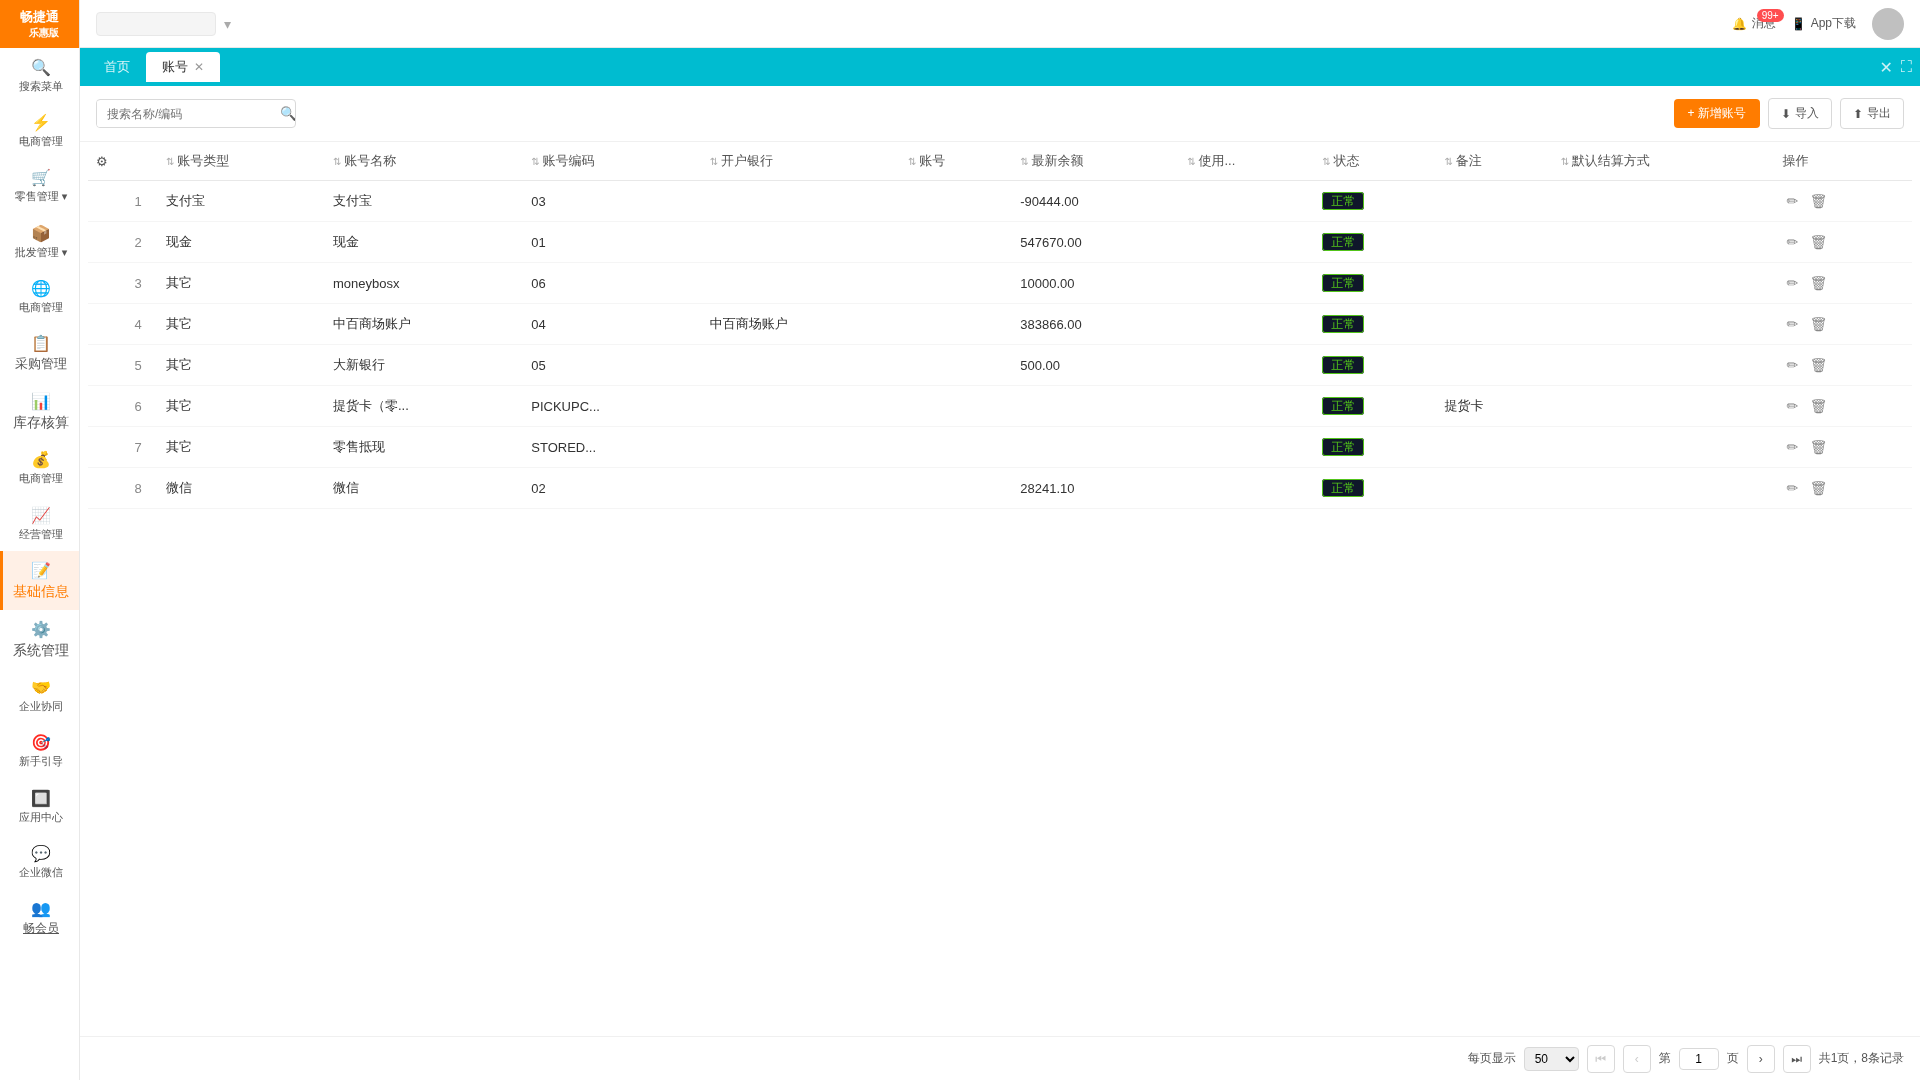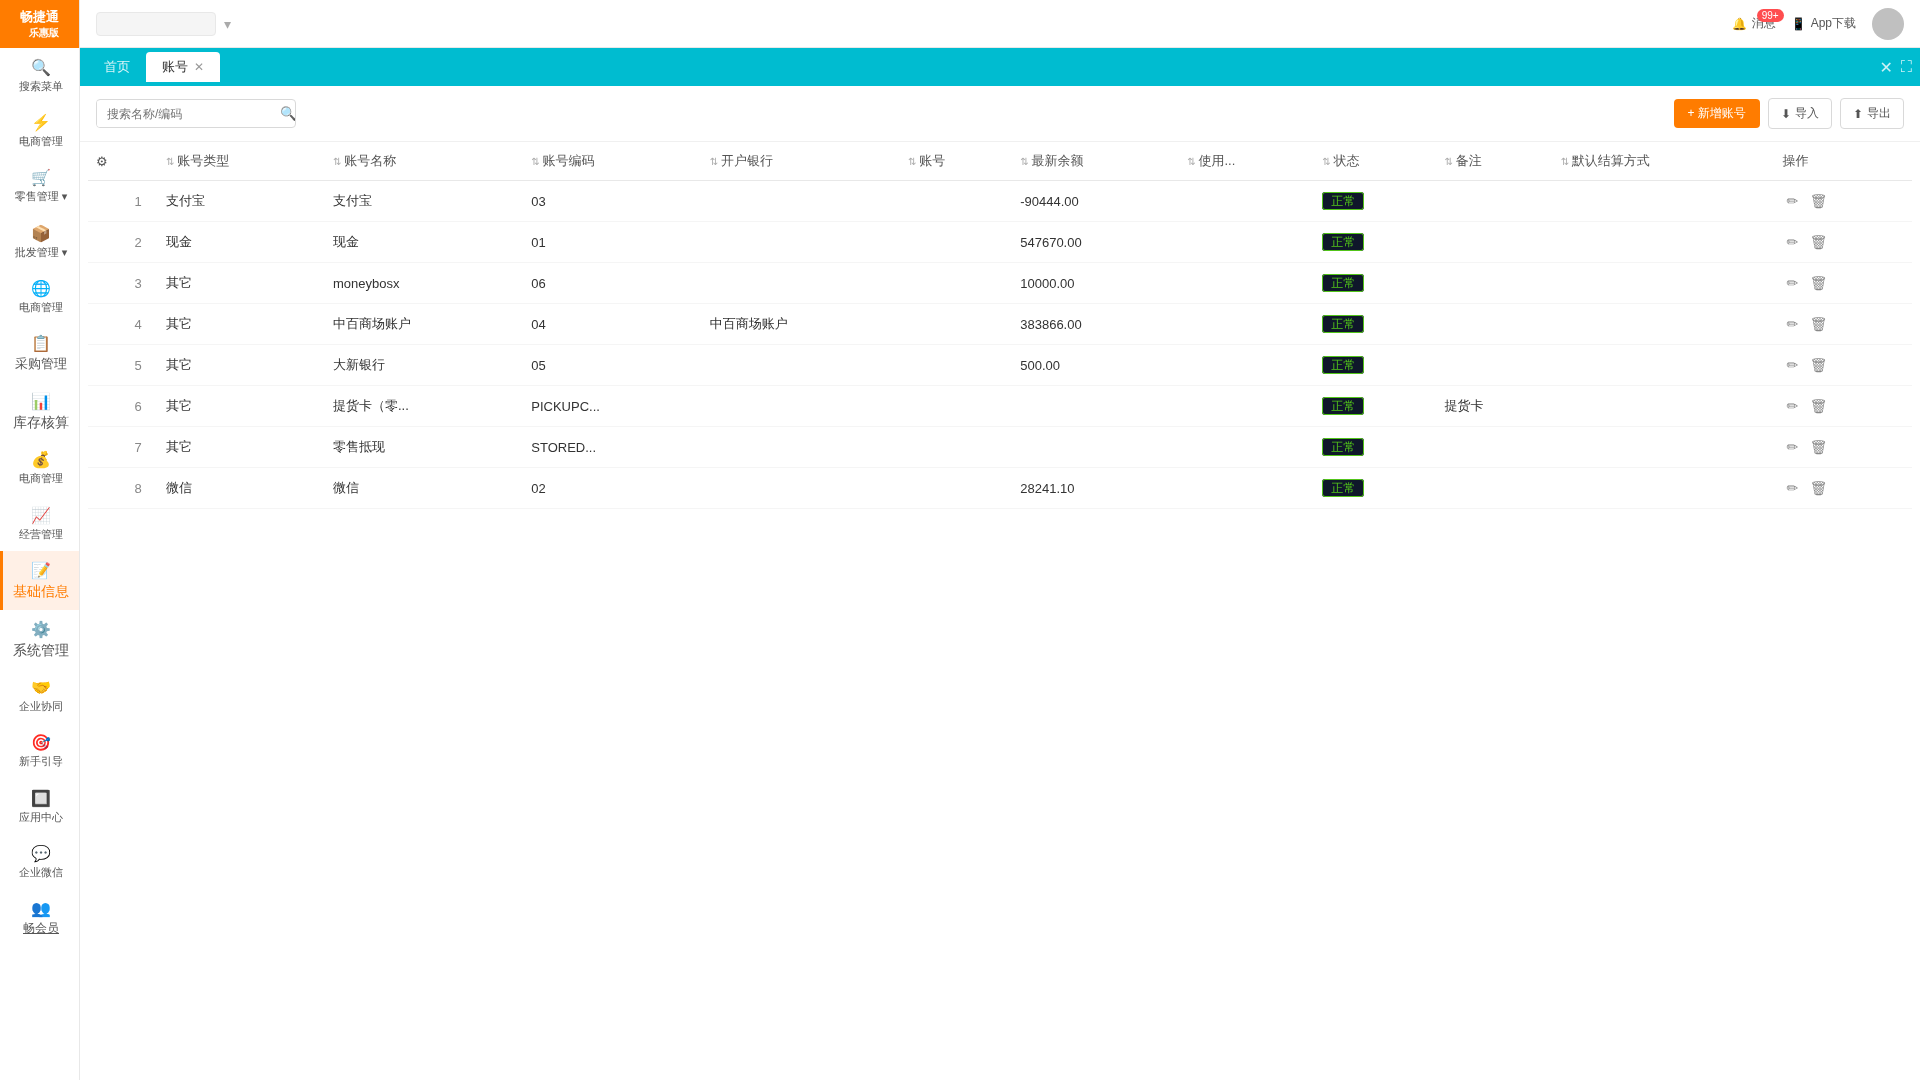--- a/index.html
+++ b/index.html
@@ -618,15 +618,31 @@
     <td></td>
     <td>
       <button class="action-btn">✏</button>
       <button class="action-btn">🗑</button>
     </td>
   </tr>
           </tbody>
       </table>
     </div>
 
+    <div class="pagination-bar">
+      <span>每页显示</span>
+      <select class="page-size-select">
+        <option>50</option>
+        <option>100</option>
+        <option>200</option>
+      </select>
+      <button class="page-btn" disabled="">⏮</button>
+      <button class="page-btn" disabled="">‹</button>
+      <span>第</span>
+      <input class="page-input" value="1" style="">
+      <span>页</span>
+      <button class="page-btn">›</button>
+      <button class="page-btn">⏭</button>
+      <span>共1页，8条记录</span>
+    </div>
 
   </div>
 </div>
 
 </body></html>

